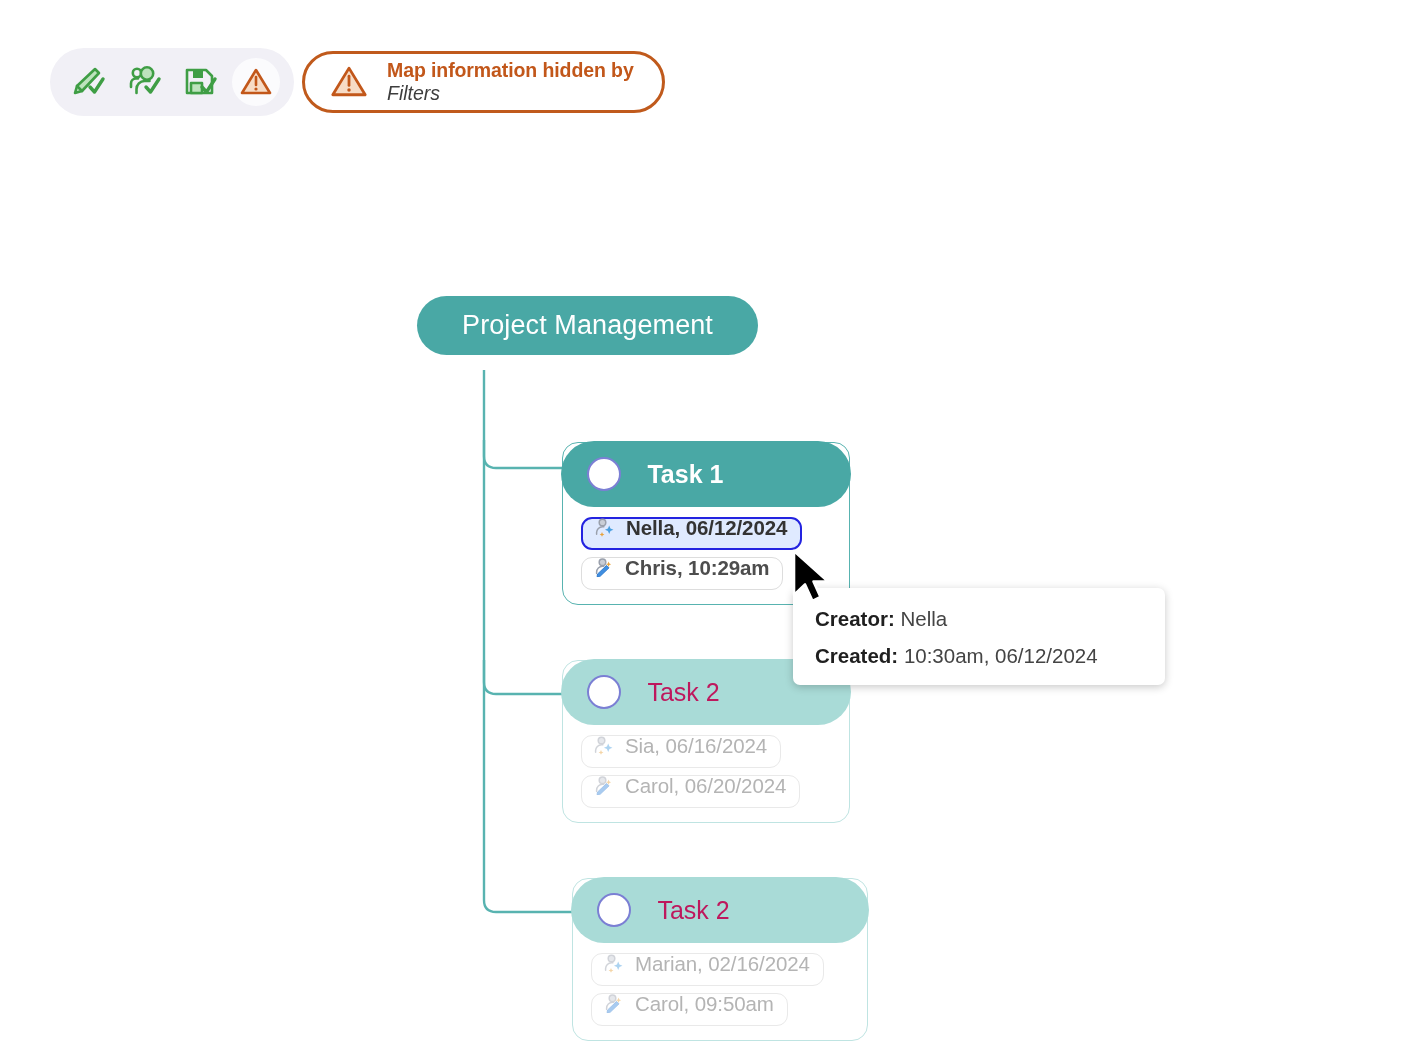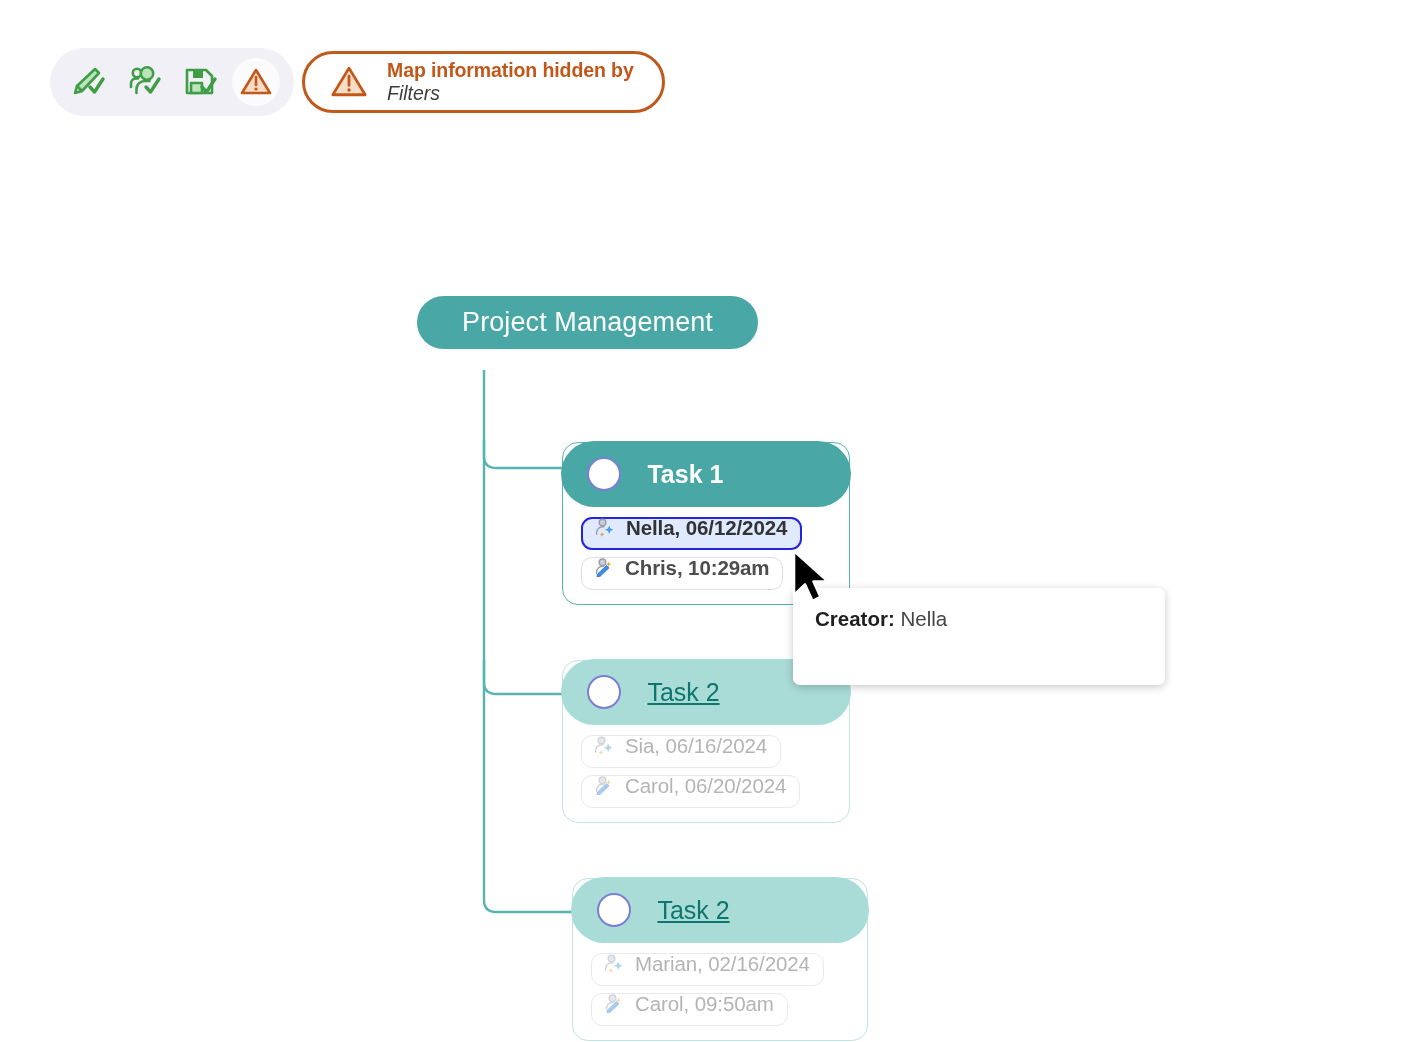--- a/index.html
+++ b/index.html
@@ -93,21 +93,21 @@
   .node {
     position: absolute;
     box-sizing: border-box;
   }
 
   
   #node-root {
     left: 417px;
     top: 296px;
     width: 341px;
-    height: 53px;
+    height: 59px;
     background: #49a8a5;
     border-radius: 37px;
     display: flex;
     align-items: center;
     justify-content: center;
   }
   #node-root-label {
     color: #ffffff;
     font-size: 27px;
     letter-spacing: 0.1px;
@@ -144,21 +144,21 @@
     border-radius: 50%;
     background: #ffffff;
     border: 2px solid #7b7fd4;
     box-sizing: border-box;
     flex: none;
   }
   .node-title {
     color: #ffffff;
     font-size: 25px;
   }
-  .node-title.faded { color: #0f766e; text-decoration: underline; }
+  .node-title.faded { color: #be185d; }
 
   .badge-list {
     padding: 10px 0 0 18px;
     display: flex;
     flex-direction: column;
     gap: 7px;
     align-items: flex-start;
   }
   .badge {
     display: inline-flex;
@@ -389,17 +389,21 @@
     </div>
   </div>
 
 </div>
 
 <div id="tooltip">
   <div class="tip-row">
     <span class="tip-key">Creator:</span>
     <span class="tip-val">Nella</span>
   </div>
+  <div class="tip-row">
+    <span class="tip-key">Created:</span>
+    <span class="tip-val">10:30am, 06/12/2024</span>
+  </div>
 </div>
 
 <svg id="cursor" viewBox="0 0 46 60">
   <path d="M5 3 L5 47 L16 36.5 L23.5 53 L31.5 49 L24.5 33.5 L39 33.5 Z" fill="#000000" stroke="#ffffff" stroke-width="2.6" stroke-linejoin="round"></path>
 </svg>
 
 </body></html>

